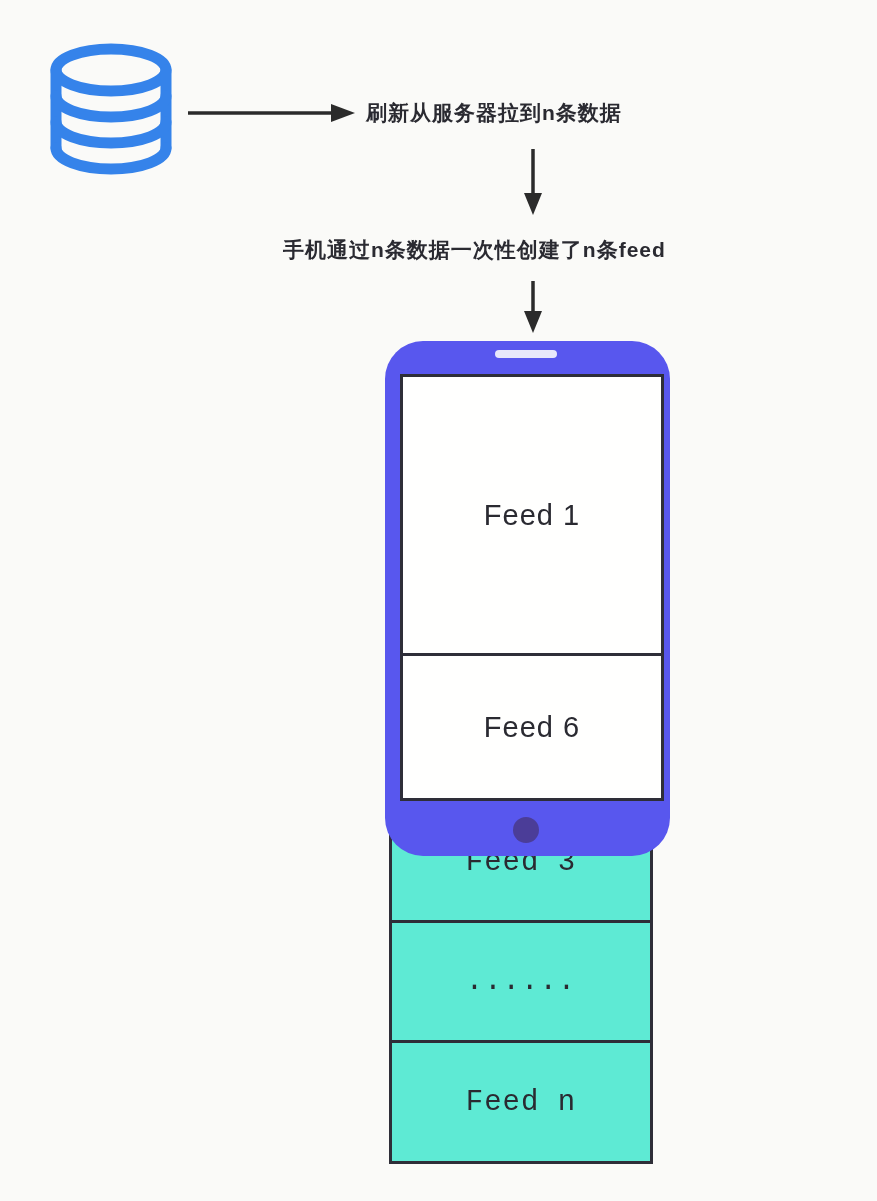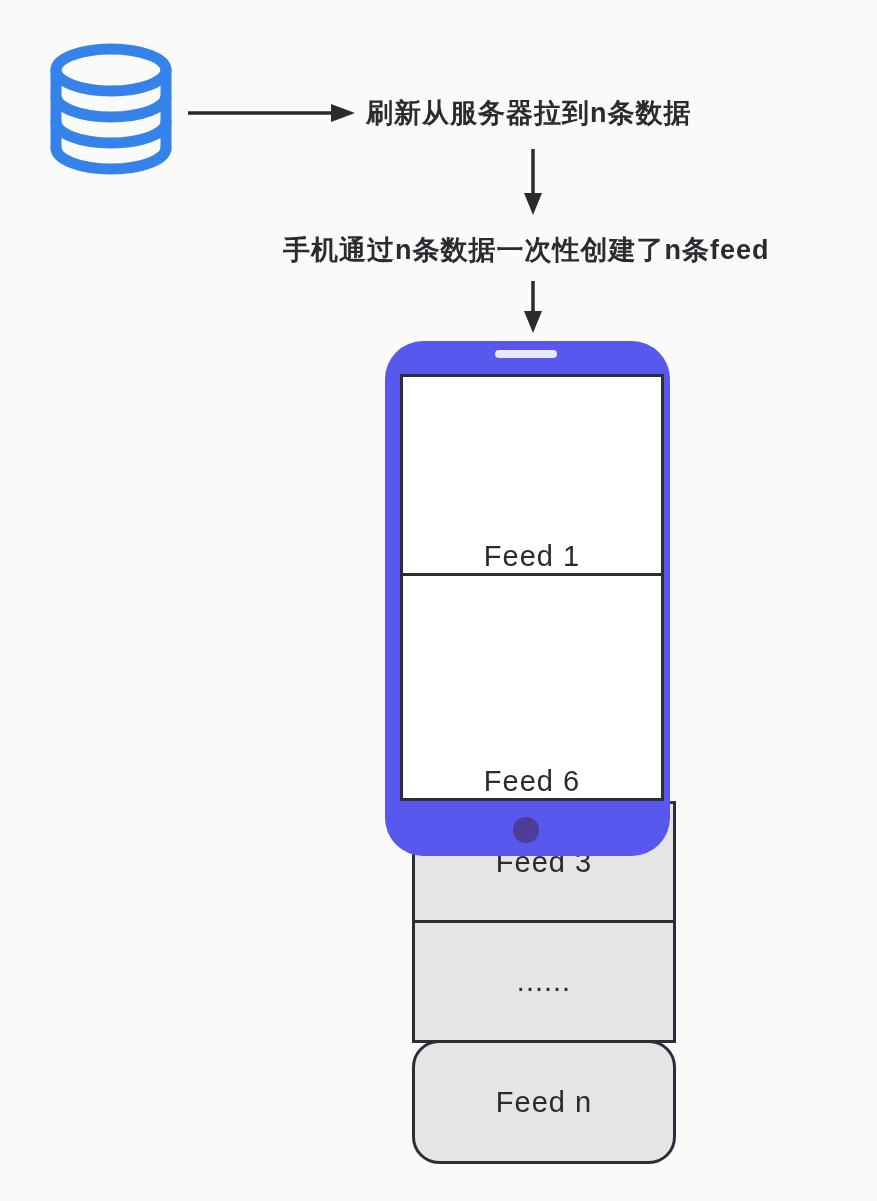--- a/index.html
+++ b/index.html
@@ -12,21 +12,21 @@
     width:877px;height:1201px;
     margin:0 auto;
     background:#fafaf8;
     overflow:hidden;
   }
   .abs{position:absolute;}
   
   .flow-label{
     color:#2a2a31;
     font-weight:bold;
-    font-size:27px;
+    font-size:21px;
     line-height:34px;
     white-space:nowrap;
     letter-spacing:1px;
   }
   
   .phone-body{
     left:385px;top:341px;width:285px;height:515px;
     background:#5857ee;
     border-radius:38px;
     z-index:2;
@@ -45,32 +45,33 @@
   }
   .phone-screen{
     left:400px;top:374px;width:264px;height:427px;
     box-sizing:border-box;
     background:#fffffe;
     border:3px solid #2e2e38;
     display:flex;flex-direction:column;
     z-index:3;
   }
   .screen-cell{
-    display:flex;align-items:flex-end;justify-content:center;
+    display:flex;align-items:center;justify-content:center;margin-top:40px;
   }
   .screen-cell.first{height:196px;}
   .screen-cell.second{flex:1;border-top:3px solid #2e2e38;}
   
   .feed-box{
-    left:412px;width:264px;
+    left:389px;width:264px;
     box-sizing:border-box;
-    background:#e5e5e5;
+    background:#5eead4;
     border:3px solid #2e2e38;
     display:flex;align-items:center;justify-content:center;
     z-index:1;
+    font-family:Liberation Mono, monospace;
   }
   .feed-label{
     color:#2a2a31;
     font-size:29px;
     letter-spacing:1px;
     white-space:nowrap;
   }
   .icon-svg{display:block;}
 </style>
 </head>
@@ -113,21 +114,21 @@
       <polygon points="4,32 22,32 13,54" fill="#2b2b2b"></polygon>
     </svg>
   </div>
 
   <div class="abs feed-box" style="top:801px;height:122px;">
     <span class="feed-label">Feed 3</span>
   </div>
   <div class="abs feed-box" style="top:920px;height:123px;">
     <span class="feed-label">......</span>
   </div>
-  <div class="abs feed-box" style="top:1040px;height:124px;border-radius:27px;">
+  <div class="abs feed-box" style="top:1040px;height:124px;">
     <span class="feed-label">Feed n</span>
   </div>
 
   <div class="abs phone-body"></div>
   <div class="abs phone-speaker"></div>
 
   <div class="abs phone-screen">
     <div class="screen-cell first">
       <span class="feed-label">Feed 1</span>
     </div>

